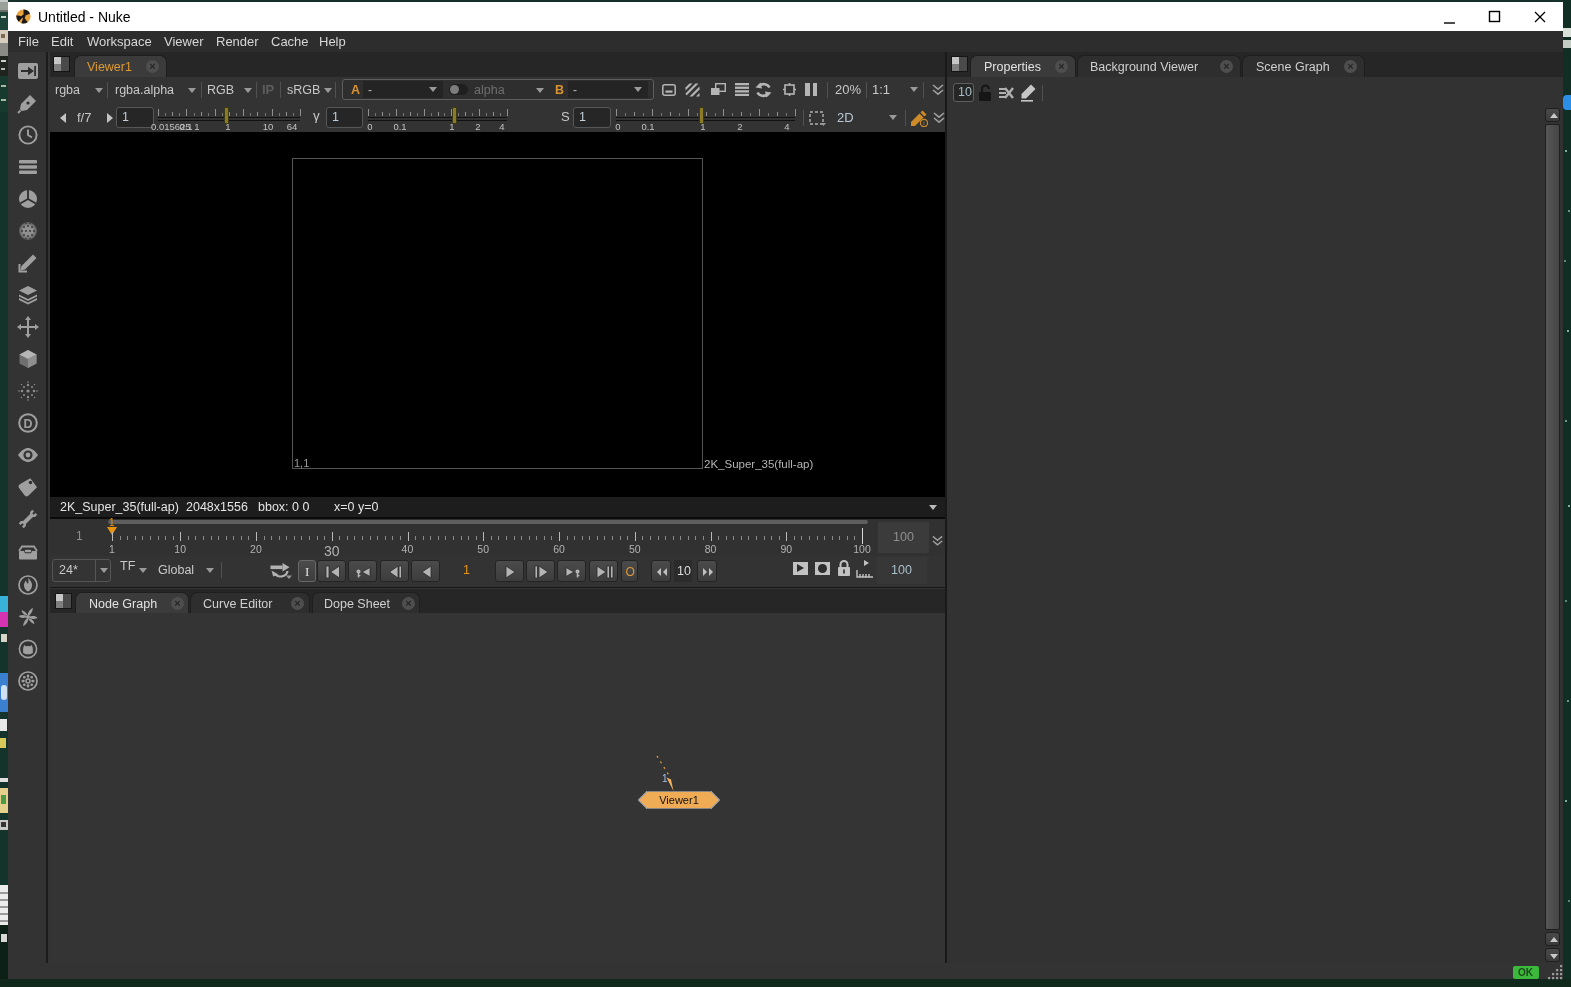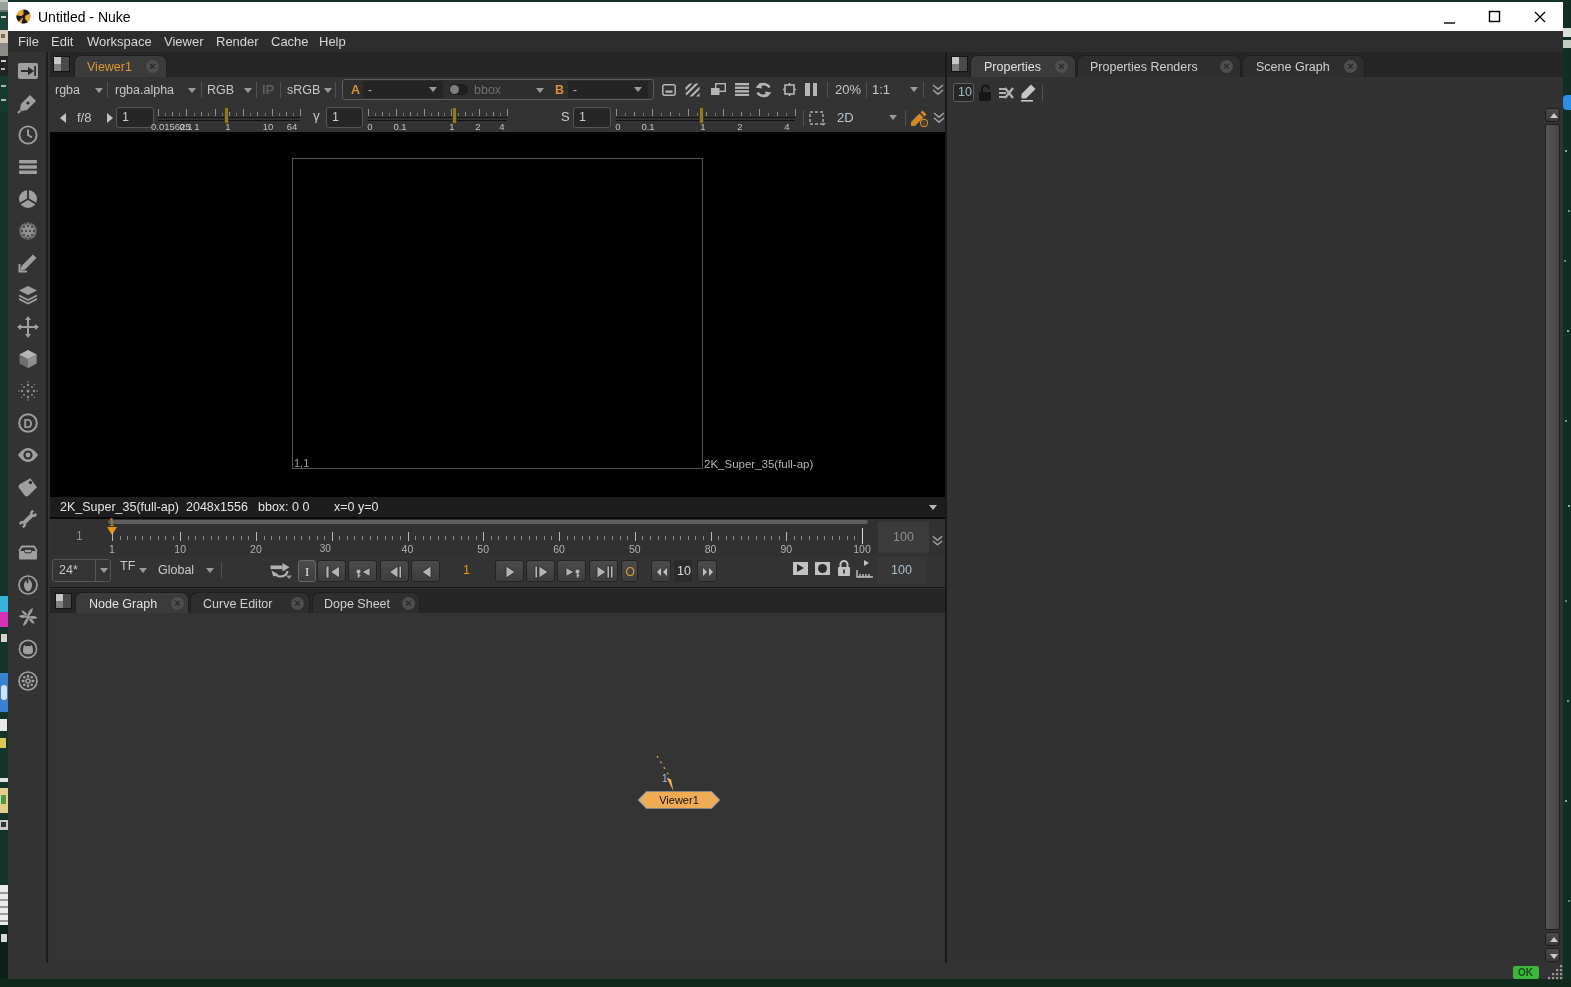--- a/index.html
+++ b/index.html
@@ -319,21 +319,21 @@
 
         <div class="abs" style="left:292px;top:2px;width:312px;height:21px;border:1px solid #5e5e5e;border-radius:3px;background:#2e2e2e;">
           <span class="abs" style="left:8px;top:3px;font-size:12.5px;color:#d8922e;font-weight:bold;">A</span>
           <div class="abs" style="left:20px;top:1px;width:80px;height:17px;background:#242424;">
             <span class="abs" style="left:5px;top:2px;font-size:12px;color:#bbb;">-</span>
             <div class="darr" style="left:66px;top:6px;"></div>
           </div>
           <div class="abs" style="left:106px;top:4px;width:19px;height:11px;background:#1f1f1f;border-radius:6px;">
             <div class="abs" style="left:1px;top:1px;width:9px;height:9px;border-radius:50%;background:#7d7d7d;"></div>
           </div>
-          <span class="abs" style="left:131px;top:3px;font-size:12.5px;color:#6e6e6e;">bbox</span>
+          <span class="abs" style="left:131px;top:3px;font-size:12.5px;color:#6e6e6e;">alpha</span>
           <div class="darr" style="left:193px;top:8px;"></div>
           <span class="abs" style="left:212px;top:3px;font-size:12.5px;color:#d8922e;font-weight:bold;">B</span>
           <div class="abs" style="left:225px;top:1px;width:80px;height:17px;background:#242424;">
             <span class="abs" style="left:5px;top:2px;font-size:12px;color:#bbb;">-</span>
             <div class="darr" style="left:66px;top:6px;"></div>
           </div>
         </div>
 
         <svg class="abs" style="left:612px;top:7px;" width="14" height="12" viewBox="0 0 14 12">
             <rect x="0.8" y="0.8" width="12.4" height="10.4" rx="2" fill="none" stroke="#b5b5b5" stroke-width="1.5"></rect>
@@ -386,21 +386,21 @@
         <div class="sep" style="left:873px;top:5px;"></div>
         <svg class="abs" style="left:882px;top:7px;" width="12" height="12" viewBox="0 0 12 12">
             <g stroke="#9e9e9e" stroke-width="1.6" fill="none">
               <path d="M1 1 L6 5.2 L11 1"></path>
               <path d="M1 6 L6 10.2 L11 6"></path>
             </g>
           </svg>
       </div>
       <div id="vctrl2">
         <div class="abs" style="left:10px;top:9px;width:0;height:0;border-top:5px solid transparent;border-bottom:5px solid transparent;border-right:6px solid #c2c2c2;"></div>
-        <span class="ctext" style="left:27px;top:6px;font-size:13px;">f/8</span>
+        <span class="ctext" style="left:27px;top:6px;font-size:13px;">f/7</span>
         <div class="abs" style="left:57px;top:9px;width:0;height:0;border-top:5px solid transparent;border-bottom:5px solid transparent;border-left:6px solid #c2c2c2;"></div>
         <div class="inbox" style="left:66px;top:3px;width:38px;height:21px;">
             <span class="abs" style="left:5px;top:2px;">1</span>
           </div>
 
         <div class="slider"></div>
         <span class="ctext" style="left:263px;top:4px;font-size:13.5px;">γ</span>
         <div class="inbox" style="left:276px;top:3px;width:37px;height:21px;">
             <span class="abs" style="left:5px;top:2px;">1</span>
           </div>
@@ -635,21 +635,21 @@
             <div class="abs" style="left:766.5px;top:17px;width:1px;height:4px;background:#8a8a8a;"></div>
             <div class="abs" style="left:774.1px;top:17px;width:1px;height:4px;background:#8a8a8a;"></div>
             <div class="abs" style="left:781.7px;top:17px;width:1px;height:4px;background:#8a8a8a;"></div>
             <div class="abs" style="left:789.3px;top:17px;width:1px;height:4px;background:#8a8a8a;"></div>
             <div class="abs" style="left:796.8px;top:17px;width:1px;height:4px;background:#8a8a8a;"></div>
             <div class="abs" style="left:804.4px;top:17px;width:1px;height:4px;background:#8a8a8a;"></div>
             <div class="abs" style="left:812.0px;top:13px;width:1px;height:9px;background:#b9b9b9;"></div>
             <div class="abs" style="left:50px;top:24px;width:24px;text-align:center;font-size:10.5px;color:#b2b2b2;">1</div>
             <div class="abs" style="left:118.18181818181819px;top:24px;width:24px;text-align:center;font-size:10.5px;color:#b2b2b2;">10</div>
             <div class="abs" style="left:193.93939393939394px;top:24px;width:24px;text-align:center;font-size:10.5px;color:#b2b2b2;">20</div>
-            <div class="abs" style="left:269.69696969696975px;top:24px;width:24px;text-align:left;font-size:10px;color:#b2b2b2;">30</div>
+            <div class="abs" style="left:269.69696969696975px;top:24px;width:24px;text-align:center;font-size:14px;color:#b2b2b2;">30</div>
             <div class="abs" style="left:345.4545454545455px;top:24px;width:24px;text-align:center;font-size:10.5px;color:#b2b2b2;">40</div>
             <div class="abs" style="left:421.21212121212125px;top:24px;width:24px;text-align:center;font-size:10.5px;color:#b2b2b2;">50</div>
             <div class="abs" style="left:496.969696969697px;top:24px;width:24px;text-align:center;font-size:10.5px;color:#b2b2b2;">60</div>
             <div class="abs" style="left:572.7272727272727px;top:24px;width:24px;text-align:center;font-size:10.5px;color:#b2b2b2;">50</div>
             <div class="abs" style="left:648.4848484848485px;top:24px;width:24px;text-align:center;font-size:10.5px;color:#b2b2b2;">80</div>
             <div class="abs" style="left:724.2424242424242px;top:24px;width:24px;text-align:center;font-size:10.5px;color:#b2b2b2;">90</div>
             <div class="abs" style="left:800px;top:24px;width:24px;text-align:center;font-size:10.5px;color:#b2b2b2;">100</div>
           </div>
         <div class="abs" style="left:812px;top:9px;width:1px;height:16px;background:#d8d8d8;"></div>
         <div class="abs" style="left:828px;top:3px;width:51px;height:31px;background:#3b3b3b;">
@@ -808,21 +808,21 @@
       </div>
     </div>
     <div id="rpanel">
       <div id="rtabbar" class="tabbar">
         <div class="paneicon" style="left:4px;top:4px;"></div>
         <div class="tab active" style="left:23px;width:106px;">
           <span class="lbl" style="left:13px;color:#e2e2e2;">Properties</span>
           <span class="x" style="left:84px;">×</span>
         </div>
         <div class="tab" style="left:130px;width:164px;">
-          <span class="lbl" style="left:12px;">Properties Renders</span>
+          <span class="lbl" style="left:12px;">Background Viewer</span>
           <span class="x" style="left:142px;">×</span>
         </div>
         <div class="tab" style="left:295px;width:123px;">
           <span class="lbl" style="left:13px;">Scene Graph</span>
           <span class="x" style="left:101px;">×</span>
         </div>
       </div>
       <div class="inbox" style="left:6px;top:31px;width:21px;height:19px;border-color:#5e5e5e;">
           <span class="abs" style="left:4px;top:1px;color:#a9bfc9;">10</span>
         </div>

